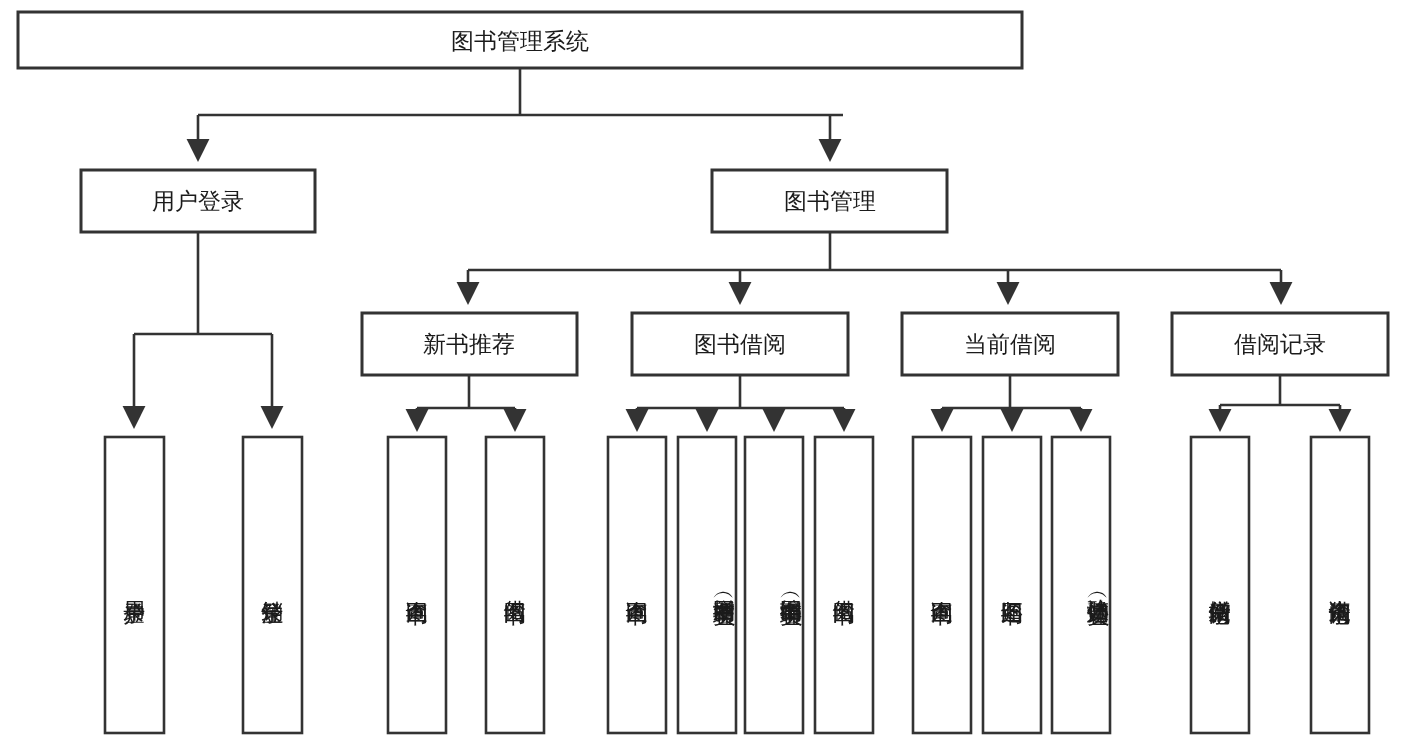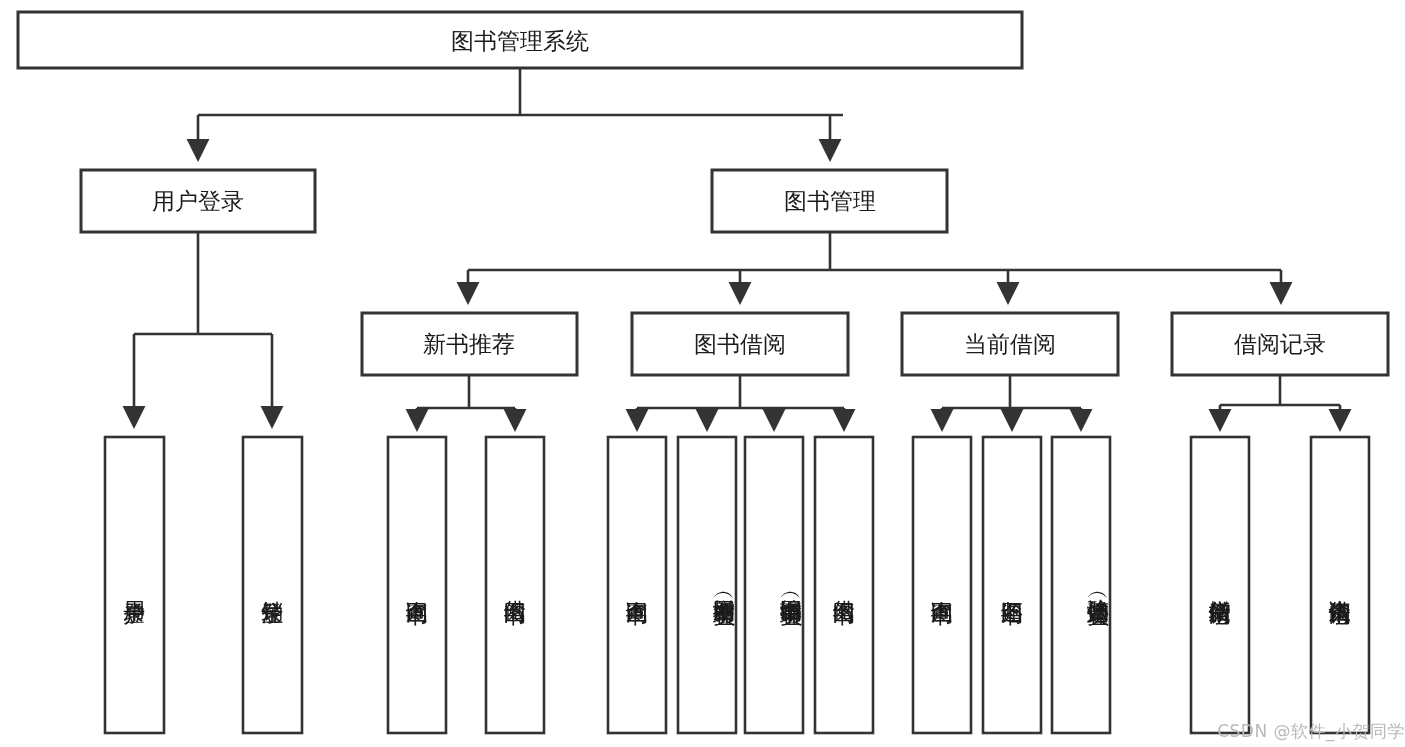--- a/index.html
+++ b/index.html
@@ -227,14 +227,13 @@
   <div class="vert-label" style="left:608px; top:437px; width:58px; height:296px;">查询图书</div>
   <div class="vert-label" style="left:678px; top:437px; width:58px; height:296px; align-items:flex-start;">新增图书（管理员）</div>
   <div class="vert-label" style="left:745px; top:437px; width:58px; height:296px; align-items:flex-start;">编辑图书（管理员）</div>
   <div class="vert-label" style="left:815px; top:437px; width:58px; height:296px;">借阅图书</div>
   <div class="vert-label" style="left:913px; top:437px; width:58px; height:296px;">查询图书</div>
   <div class="vert-label" style="left:983px; top:437px; width:58px; height:296px;">归还图书</div>
   <div class="vert-label" style="left:1052px; top:437px; width:58px; height:296px; align-items:flex-start;">确认归还（管理员）</div>
   <div class="vert-label" style="left:1191px; top:437px; width:58px; height:296px;">新增借阅记录</div>
   <div class="vert-label" style="left:1311px; top:437px; width:58px; height:296px;">查询借阅记录</div>
 
-  <div class="watermark">CSDN @软件_小贺同学</div>
 </div>
 
 </body></html>

